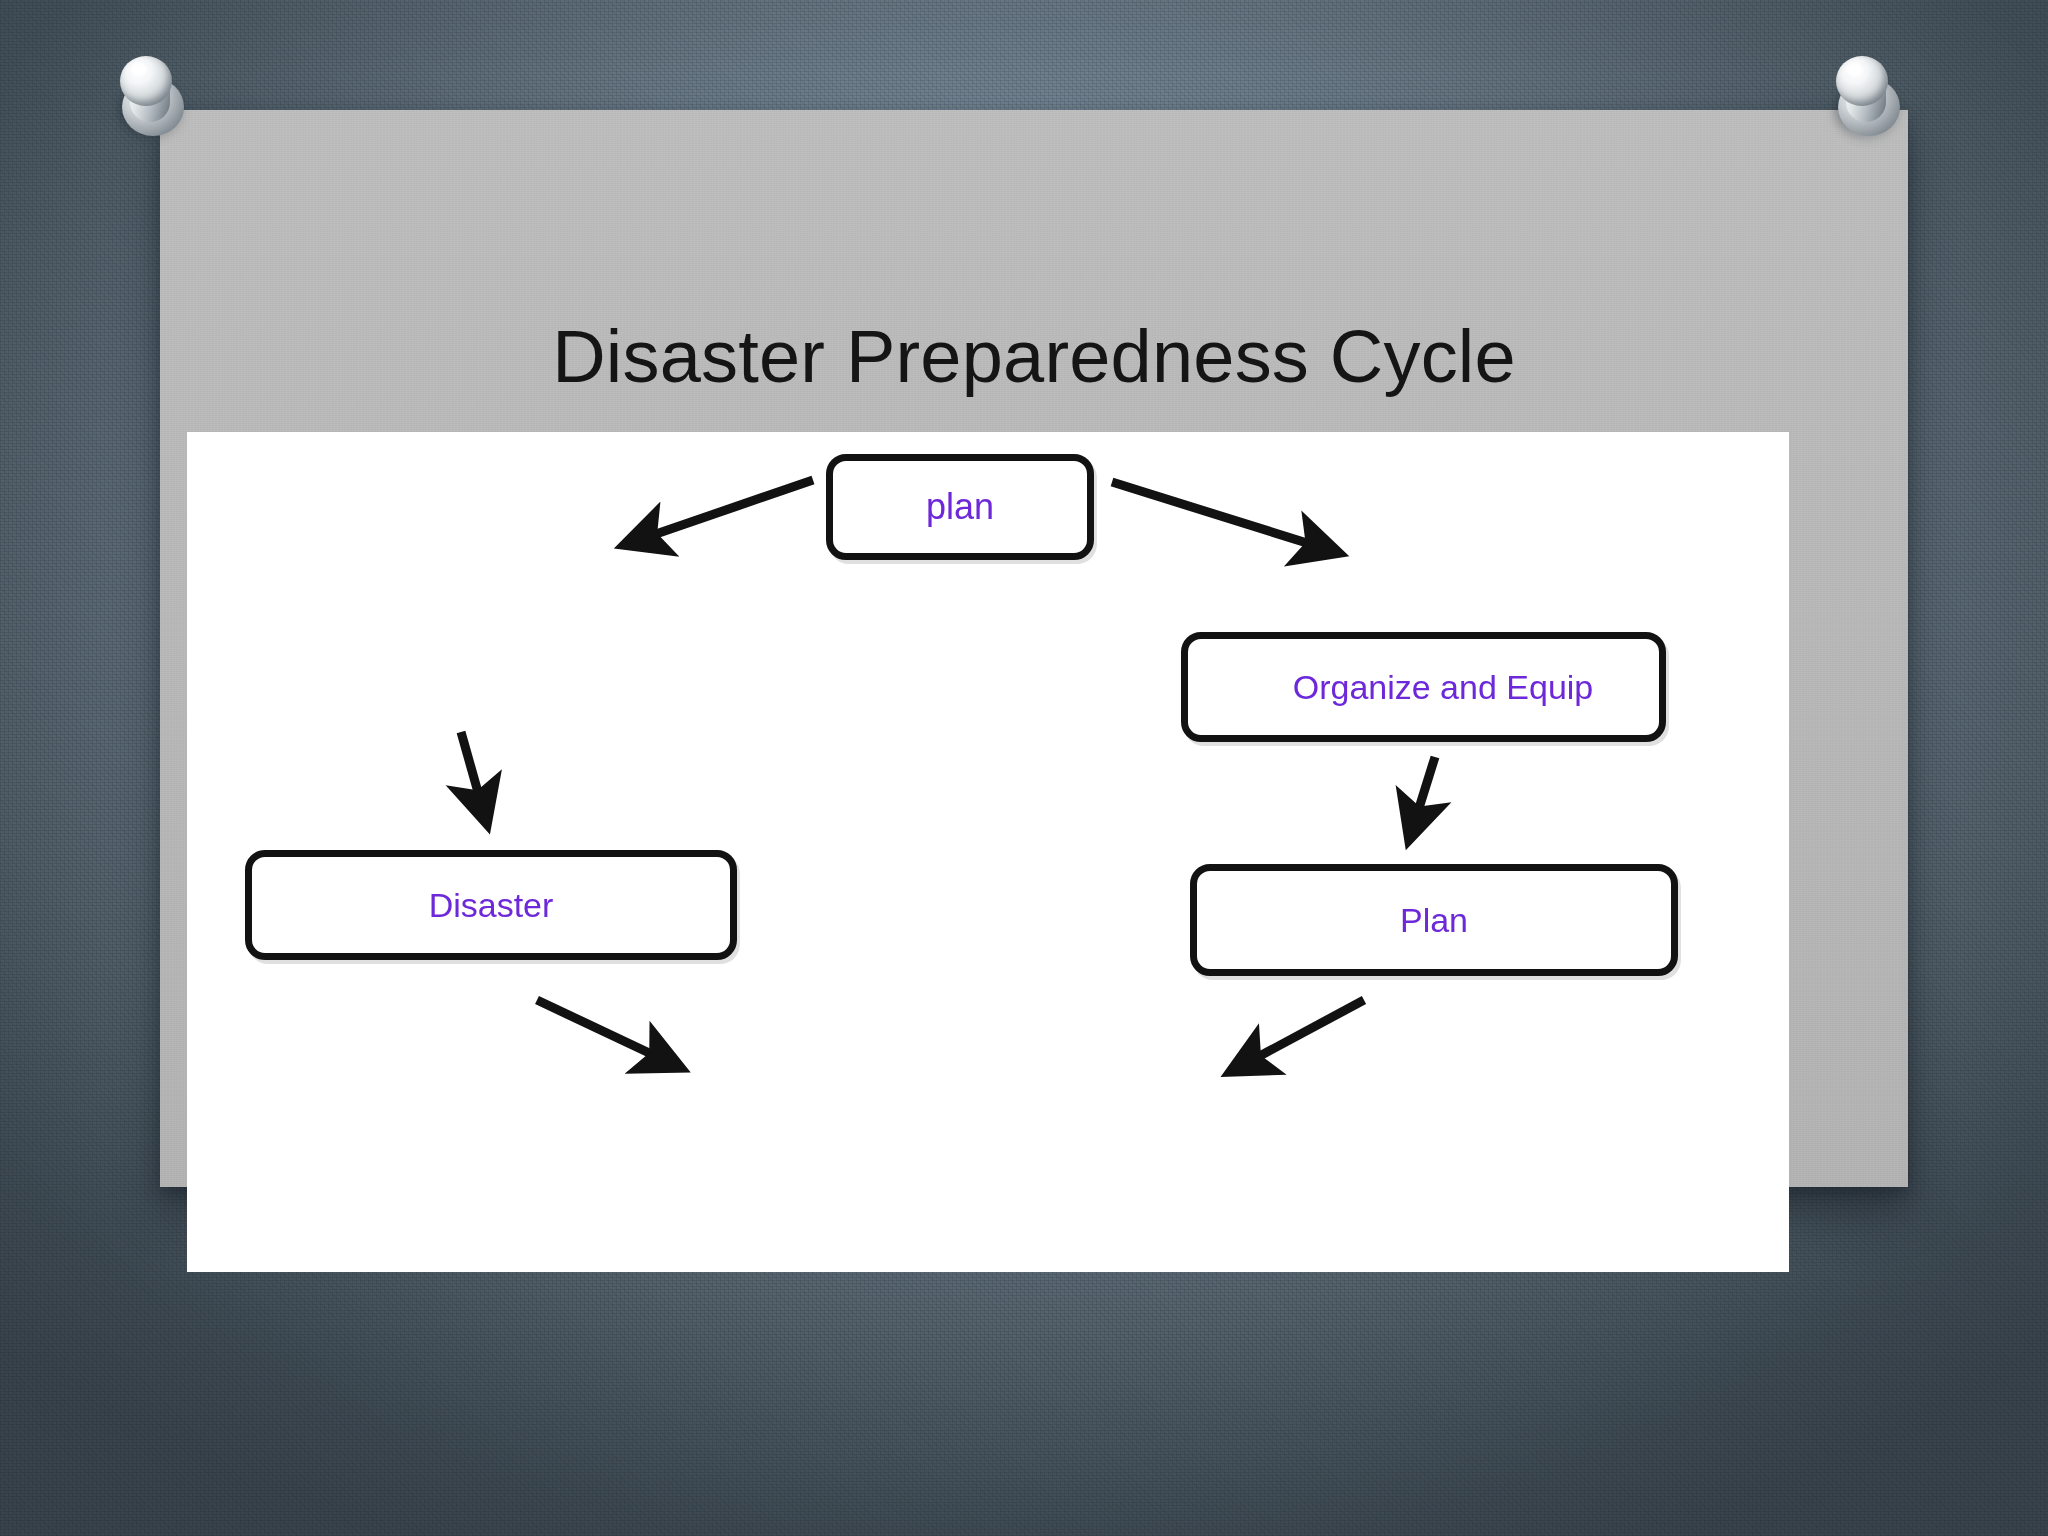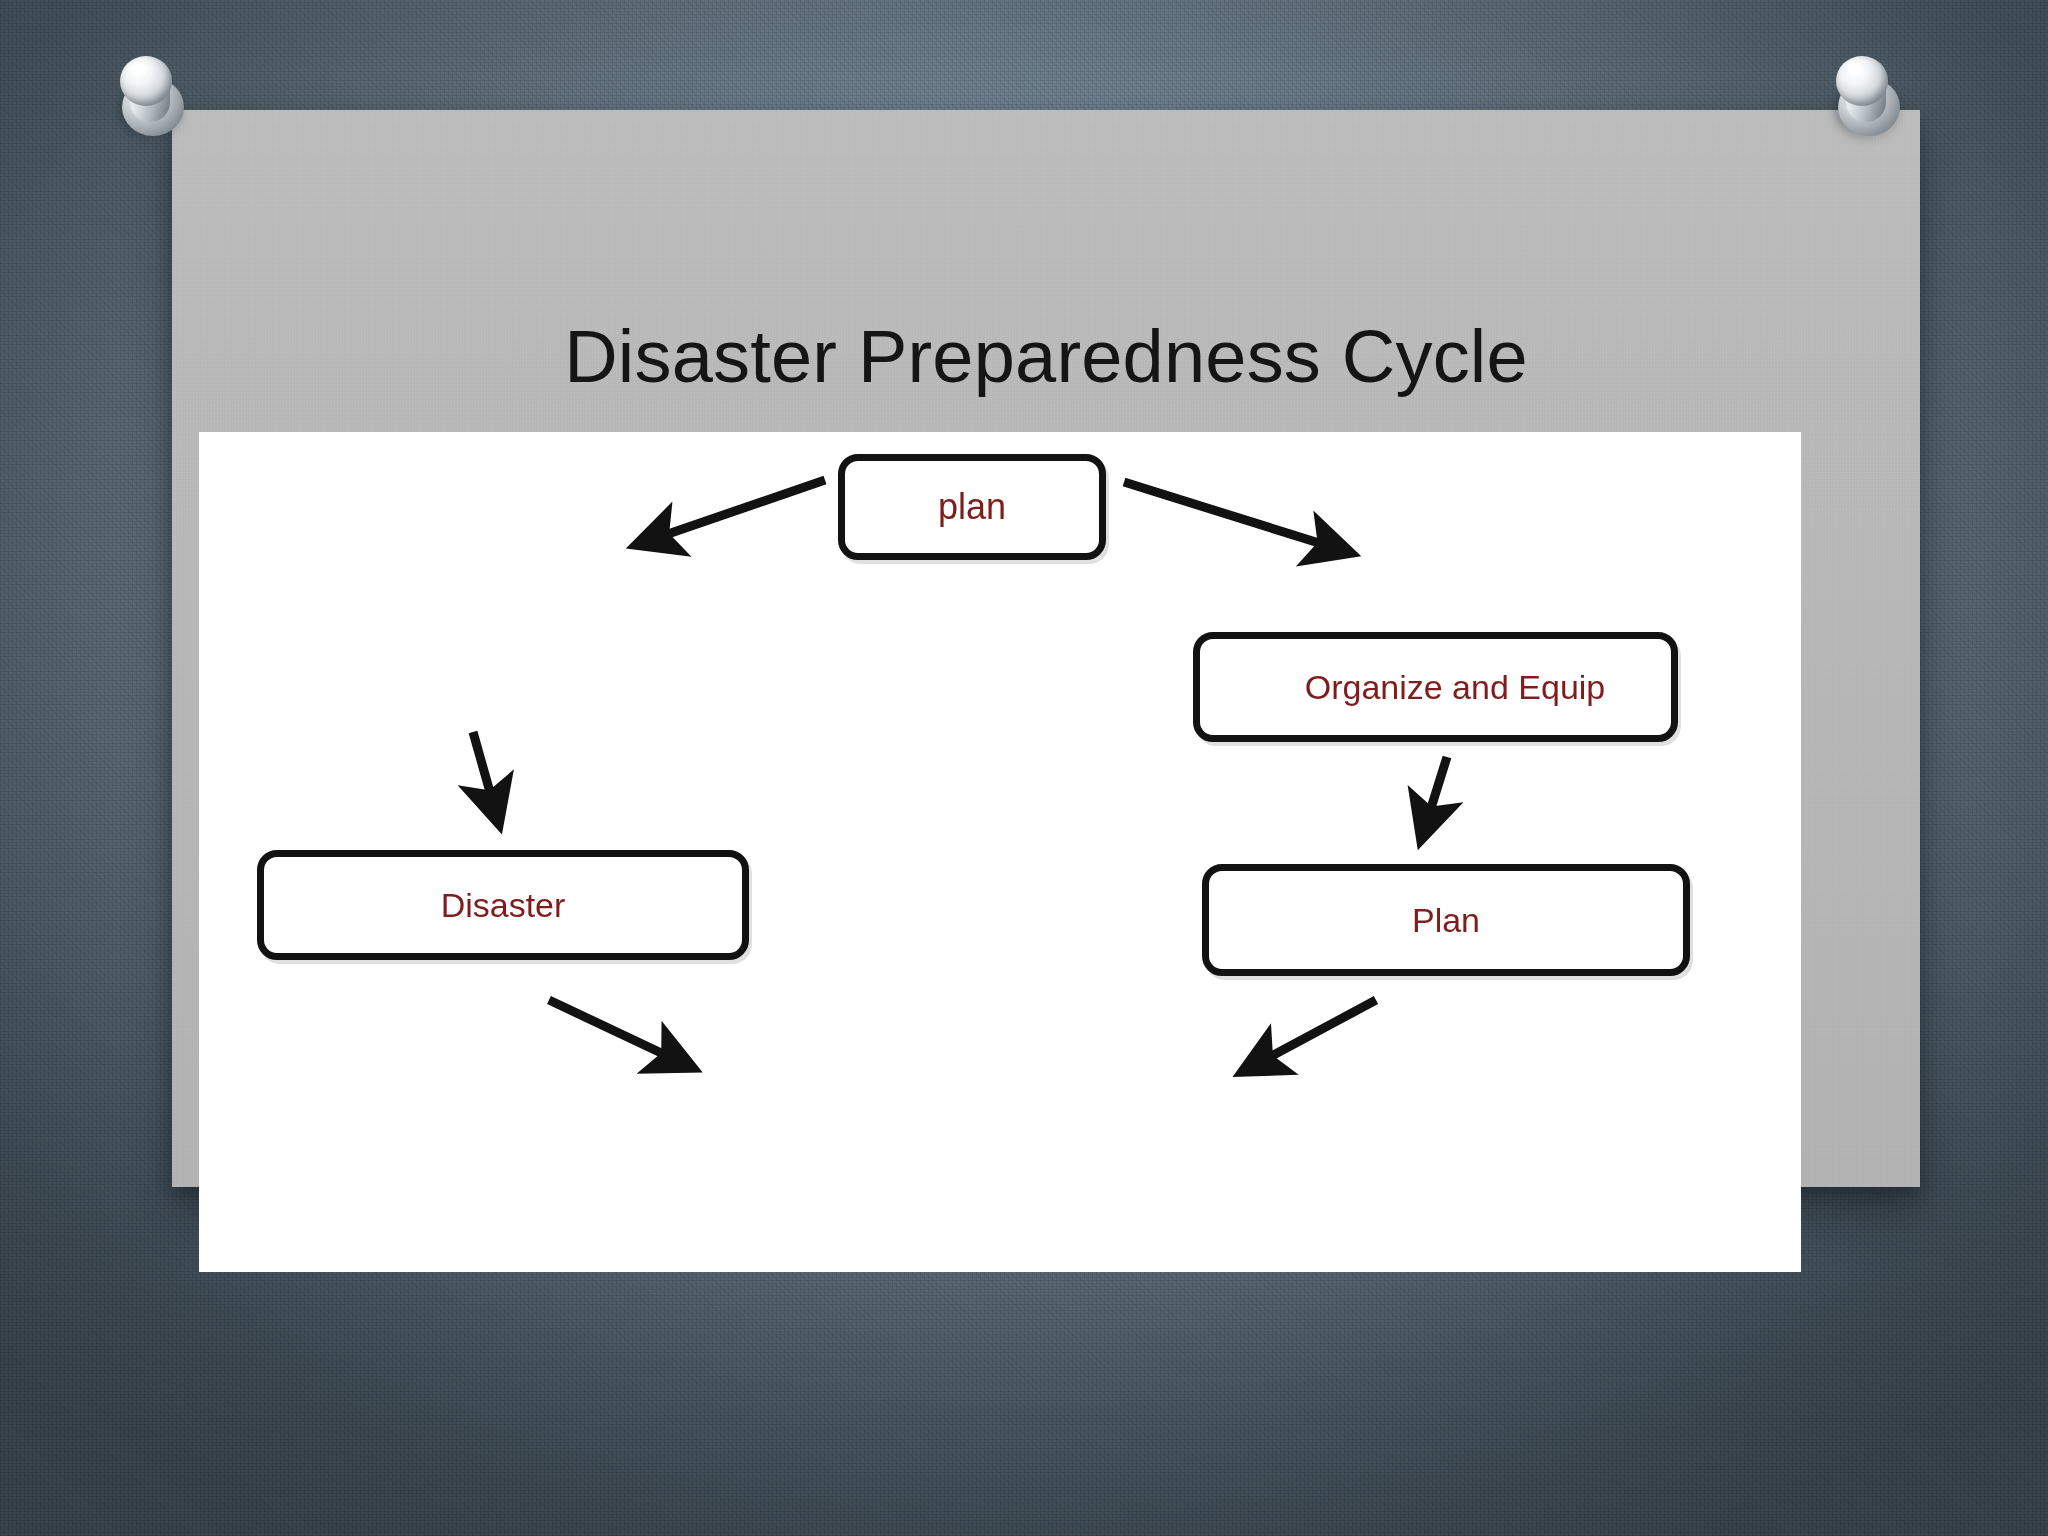--- a/index.html
+++ b/index.html
@@ -36,21 +36,21 @@
   }
   #wall-vignette {
     position: absolute;
     inset: 0;
     background: radial-gradient(ellipse 1250px 950px at 50% 40%, rgba(0,0,0,0) 42%, rgba(25,34,42,.40) 100%);
   }
 
   
   #slide {
     position: absolute;
-    left: 172px;
+    left: 160px;
     top: 110px;
     width: 1748px;
     height: 1077px;
     background: linear-gradient(180deg, #bcbcbc 0%, #b6b6b6 55%, #b2b2b2 100%);
     box-shadow:
       0 26px 42px rgba(18,26,34,.48),
       0 6px 14px rgba(18,26,34,.34);
   }
   #slide-grain {
     position: absolute;
@@ -91,21 +91,21 @@
     position: absolute;
     box-sizing: border-box;
     background: #ffffff;
     border: 7px solid #121212;
     border-radius: 20px;
     display: flex;
     align-items: center;
     justify-content: center;
     font-family: "Liberation Sans", sans-serif;
     font-weight: 400;
-    color: #7f1d1d;
+    color: #6d28d9;
     box-shadow: 3px 4px 0 rgba(0,0,0,.12);
   }
   .node span { pointer-events: none; }
 
   #node-plan-top   { left: 639px; top: 22px;  width: 268px; height: 106px; font-size: 36px; }
   #node-evaluate   { left: 50px;  top: 178px; width: 492px; height: 108px; font-size: 34px; }
   #node-organize   { left: 994px; top: 200px; width: 485px; height: 110px; font-size: 34px; padding-left: 39px; }
   #node-exercise   { left: 58px;  top: 418px; width: 492px; height: 110px; font-size: 34px; }
   #node-plan-right { left: 1003px;top: 432px; width: 488px; height: 112px; font-size: 34px; }
   #node-train      { left: 537px; top: 578px; width: 492px; height: 112px; font-size: 34px; }

